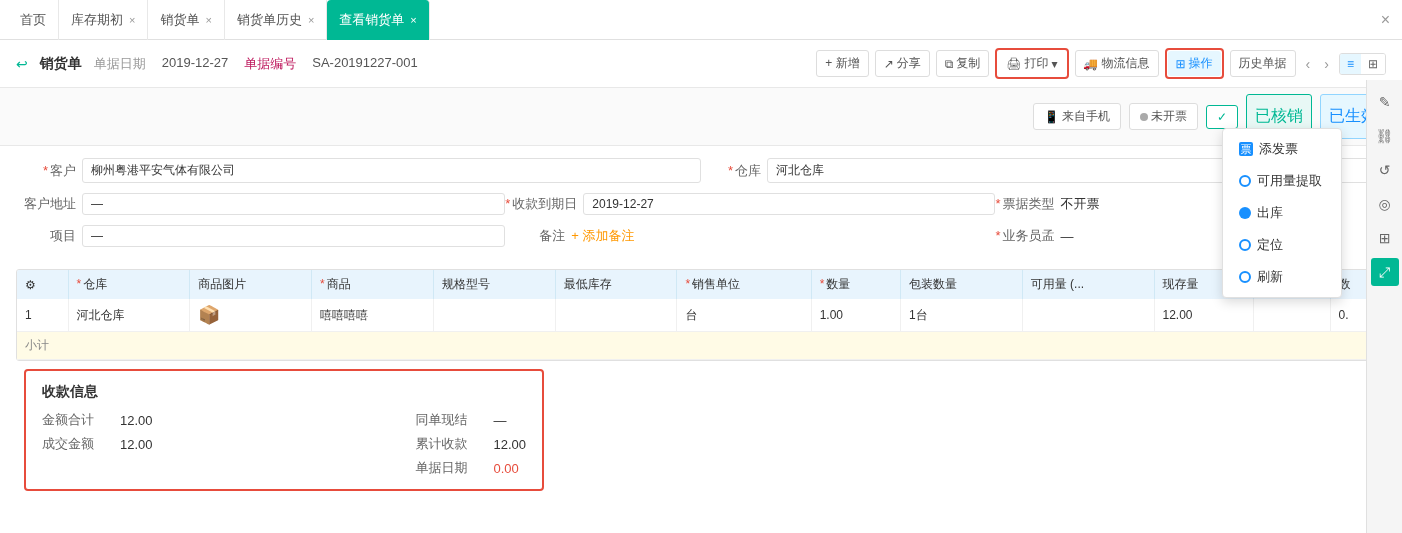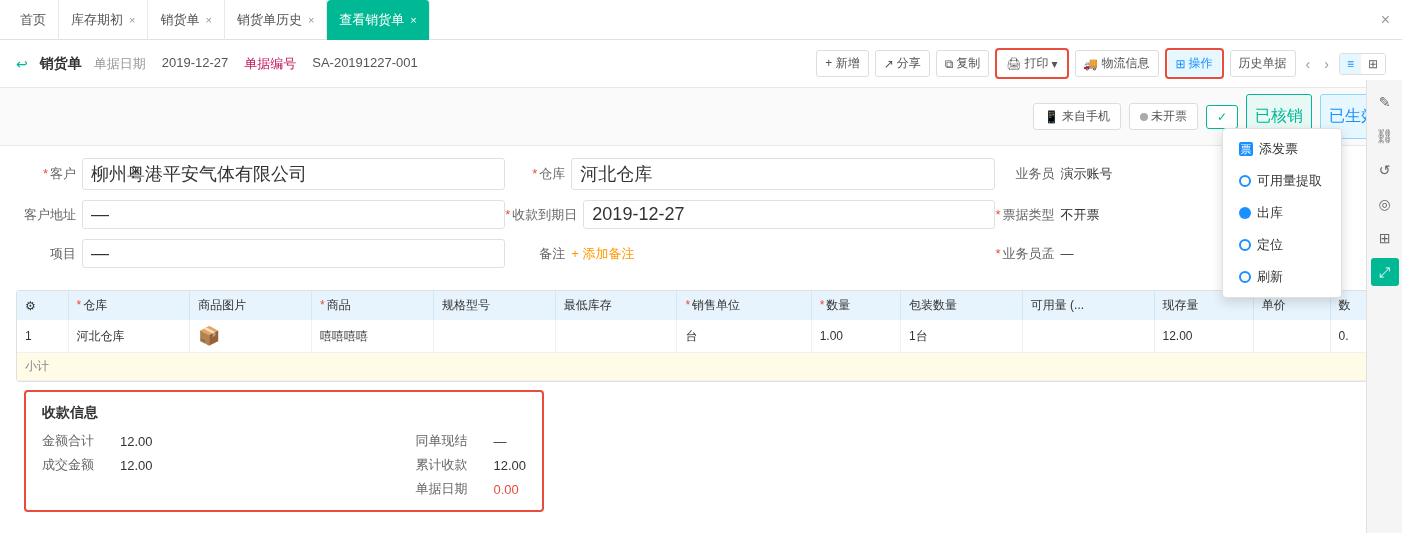--- a/index.html
+++ b/index.html
@@ -83,21 +83,21 @@
       display: flex; align-items: center; margin-bottom: 10px; gap: 0;
     }
     .form-group {
       display: flex; align-items: center; gap: 6px; flex: 1;
     }
     .form-label {
       color: #666; white-space: nowrap; font-size: 13px; min-width: 60px; text-align: right;
     }
     .required::before { content: '*'; color: #e74c3c; margin-right: 2px; }
     .form-value {
-      color: #333; font-size: 18px; flex: 1;
+      color: #333; font-size: 12px; flex: 1;
       border: 1px solid #e0e0e0; padding: 3px 8px;
       border-radius: 3px; background: #fff;
     }
     .form-value-plain { color: #333; font-size: 13px; }
     .add-note-btn {
       color: #ff9800; cursor: pointer; font-size: 13px; display: flex; align-items: center; gap: 3px;
     }
 
     
     .table-container {
@@ -271,24 +271,20 @@
 
   <div class="form-area">
     <div class="form-row">
       <div class="form-group">
         <span class="form-label required">客户</span>
         <span class="form-value">柳州粤港平安气体有限公司</span>
       </div>
       <div class="form-group">
         <span class="form-label required">仓库</span>
         <span class="form-value">河北仓库</span>
-      </div>
-      <div class="form-group" style="flex:0.8;">
-        <span class="form-label">业务员</span>
-        <span class="form-value-plain">演示账号</span>
       </div>
     </div>
     <div class="form-row">
       <div class="form-group">
         <span class="form-label">客户地址</span>
         <span class="form-value">—</span>
       </div>
       <div class="form-group">
         <span class="form-label required">收款到期日</span>
         <span class="form-value">2019-12-27</span>

